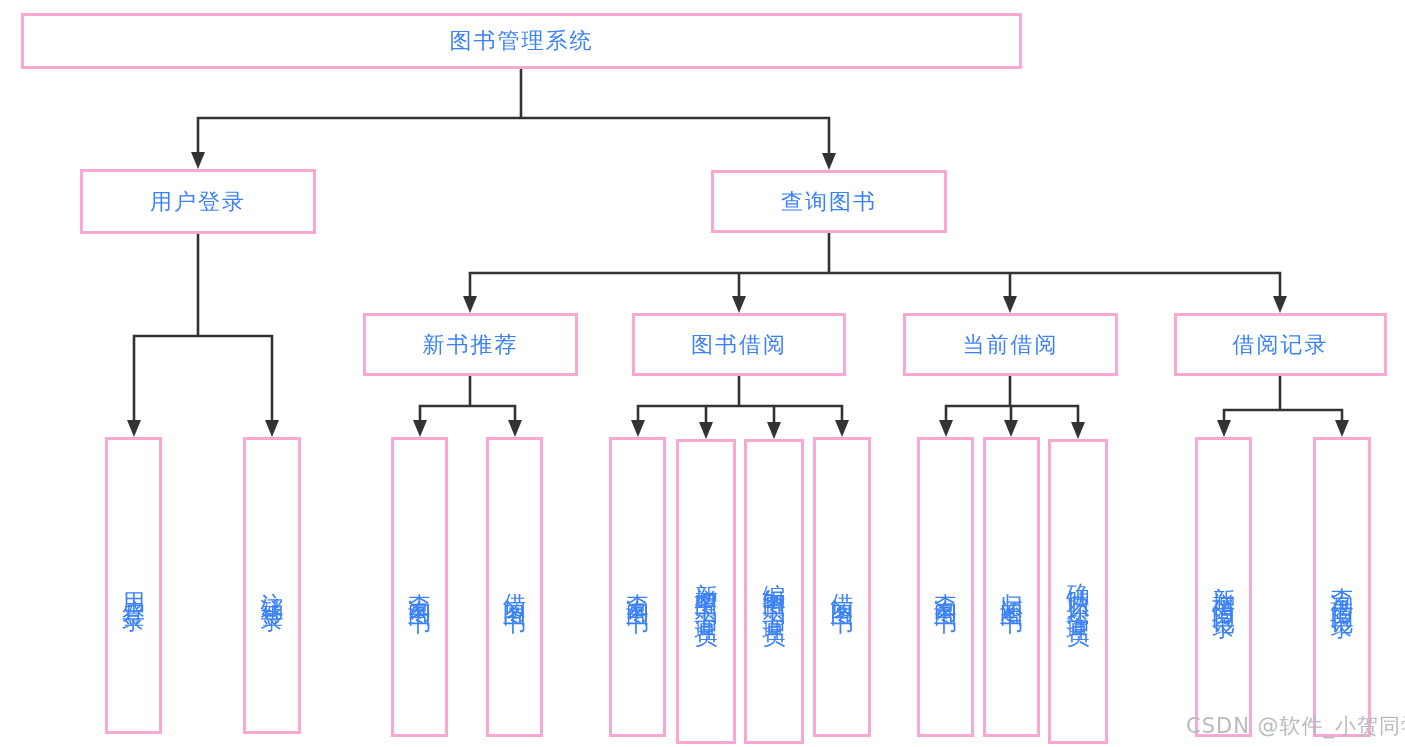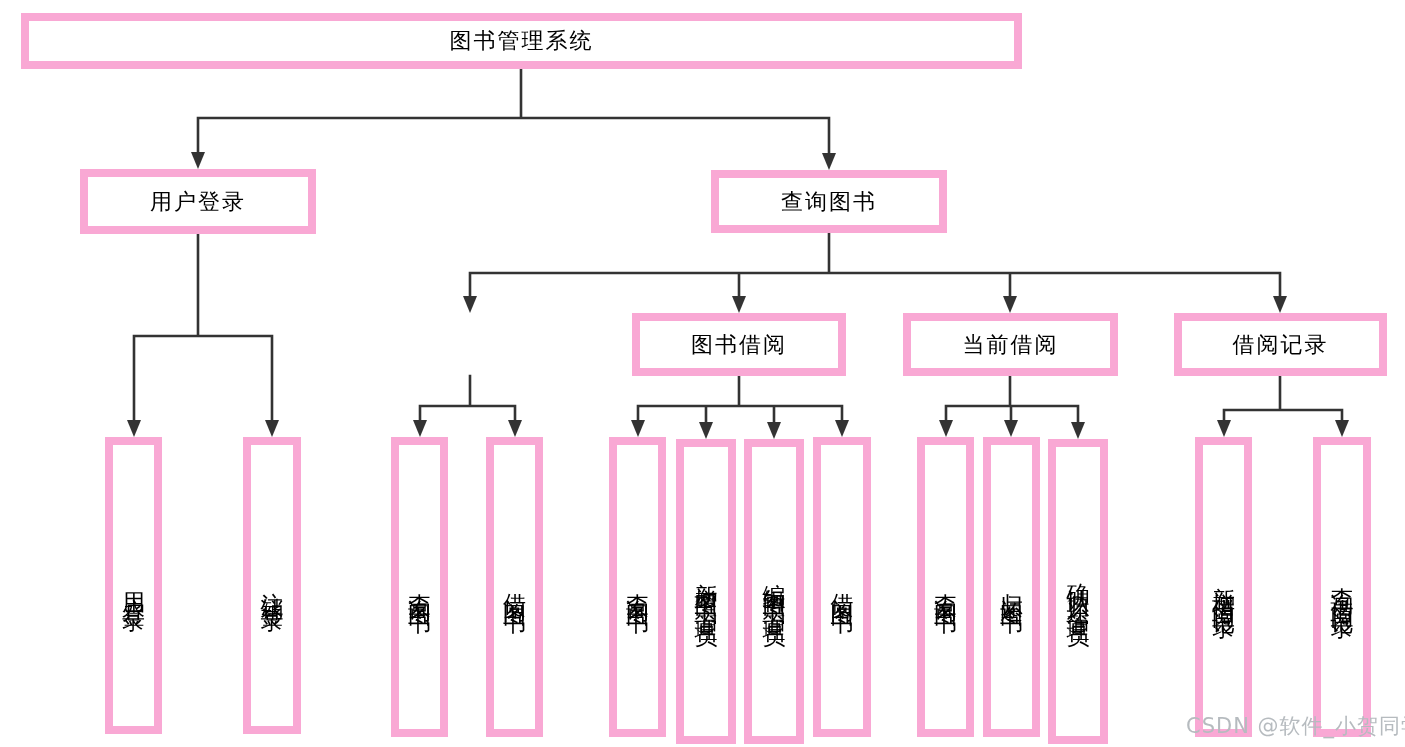--- a/index.html
+++ b/index.html
@@ -7,26 +7,26 @@
     position:relative;
     width:1405px;height:747px;
     background:#fff;
     font-family:"DejaVu Sans","Liberation Sans",sans-serif;
     overflow:hidden;
   }
   .connectors{position:absolute;left:0;top:0;z-index:1;}
   .box{
     position:absolute;
     box-sizing:border-box;
-    border:8px solid #f9a8d4;
+    border:3px solid #f9a8d4;
     background:#fff;
     display:flex;
     align-items:center;
     justify-content:center;
-    color:#000000;
+    color:#3b82f6;
     z-index:2;
   }
   .hbox span{
     font-size:22px;
     letter-spacing:2px;
     white-space:nowrap;
   }
   .vbox span{
     writing-mode:vertical-rl;
     text-orientation:mixed;
@@ -94,20 +94,23 @@
     <span>图书管理系统</span>
   </div>
 
   <div class="box hbox" style="left:80px;top:169px;width:236px;height:65px;">
     <span>用户登录</span>
   </div>
   <div class="box hbox" style="left:711px;top:170px;width:236px;height:63px;">
     <span>查询图书</span>
   </div>
 
+  <div class="box hbox" style="left:363px;top:313px;width:215px;height:63px;">
+    <span>新书推荐</span>
+  </div>
   <div class="box hbox" style="left:632px;top:313px;width:214px;height:63px;">
     <span>图书借阅</span>
   </div>
   <div class="box hbox" style="left:903px;top:313px;width:215px;height:63px;">
     <span>当前借阅</span>
   </div>
   <div class="box hbox" style="left:1174px;top:313px;width:213px;height:63px;">
     <span>借阅记录</span>
   </div>
 

